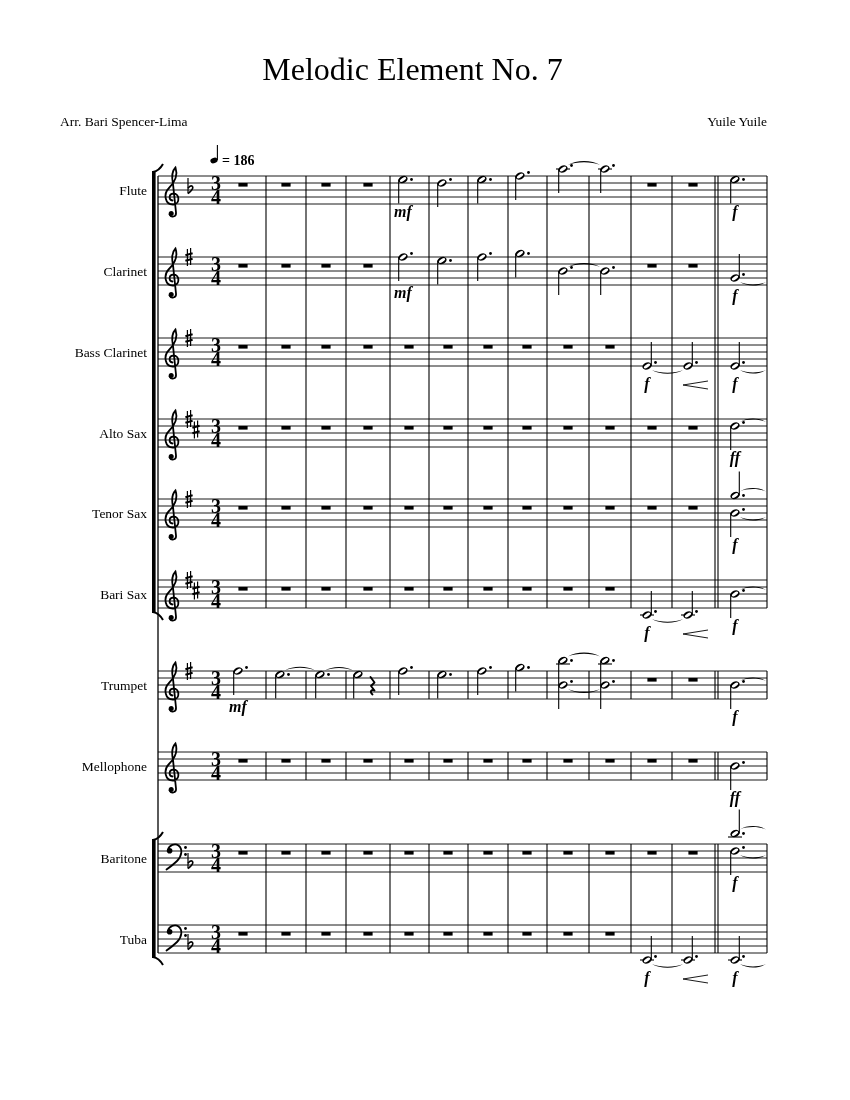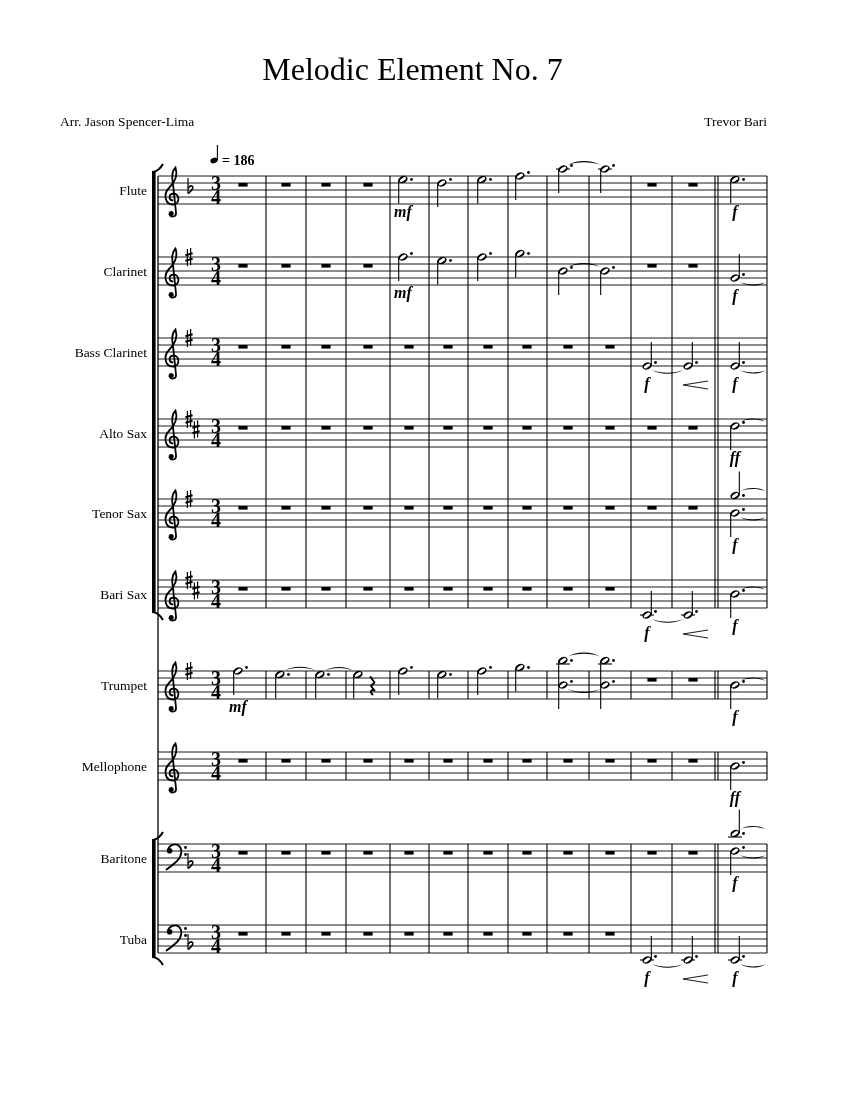--- a/index.html
+++ b/index.html
@@ -31,22 +31,22 @@
   .bracket-tip { fill: none; stroke: #000; stroke-width: 2; }
   .inst-label { font-family: "Liberation Serif", serif; font-size: 13.5px; fill: #000; }
   .timesig { font-family: "Liberation Serif", serif; font-weight: bold; font-size: 20px; fill: #000; }
   .dyn { font-family: "Liberation Serif", serif; font-weight: bold; font-style: italic; font-size: 16px; fill: #000; }
   .tempo-text { font-family: "Liberation Serif", serif; font-weight: bold; font-size: 14px; fill: #000; }
 </style>
 </head>
 <body>
 
 <div class="title">Melodic Element No. 7</div>
-<div class="arranger">Arr. Jason Spencer-Lima</div>
-<div class="composer">Trevor Bari</div>
+<div class="arranger">Arr. Bari Spencer-Lima</div>
+<div class="composer">Yuile Yuile</div>
 
 <svg id="score" width="850" height="1100" viewBox="0 0 850 1100" xmlns="http://www.w3.org/2000/svg">
   <g>
     <g>
       <ellipse cx="214" cy="160.5" rx="3.7" ry="2.7" transform="rotate(-20 214 160.5)" fill="#000"></ellipse>
       <line x1="217.4" y1="160" x2="217.4" y2="145" stroke="#000" stroke-width="1.1"></line>
     </g>
     <text class="tempo-text" x="222" y="164.5">= 186</text>
   </g>
 <line x1="158" x2="158" y1="176" y2="953" class="system-line"></line>

